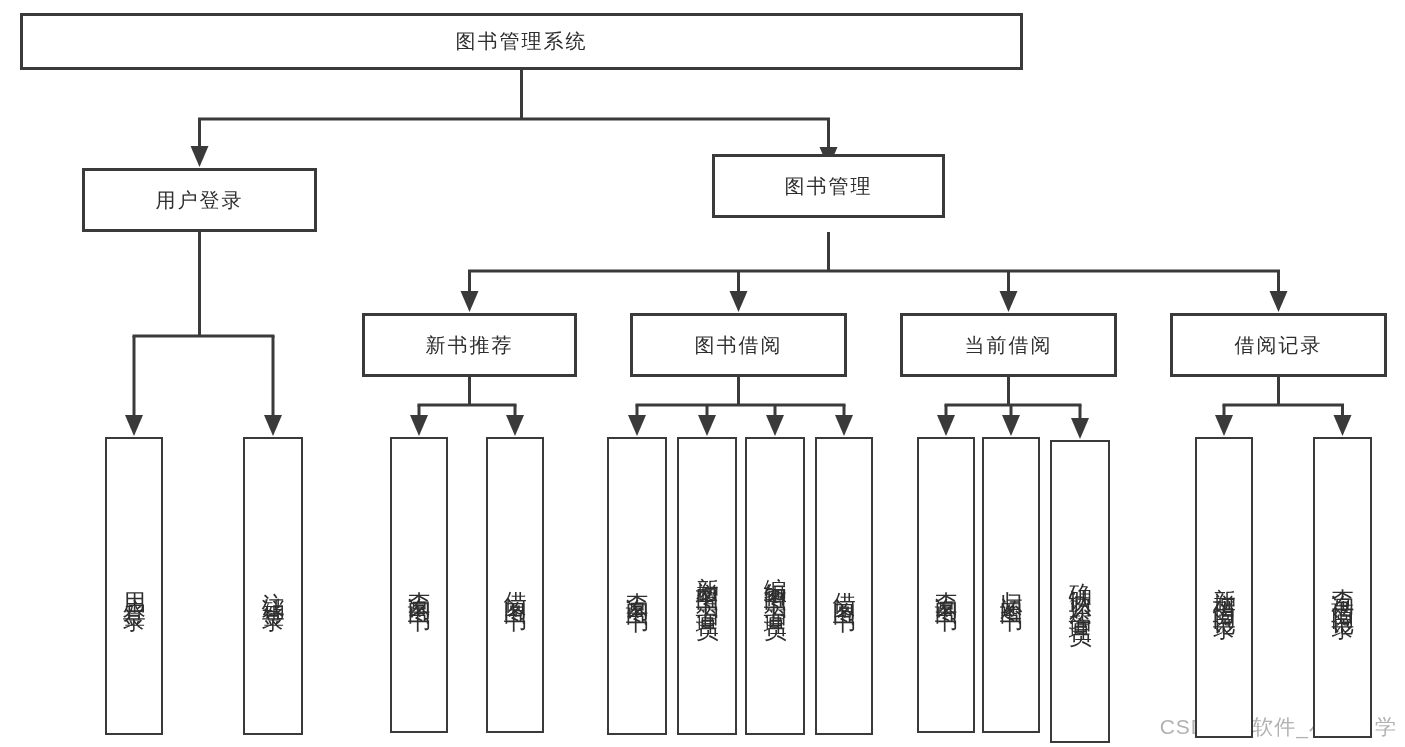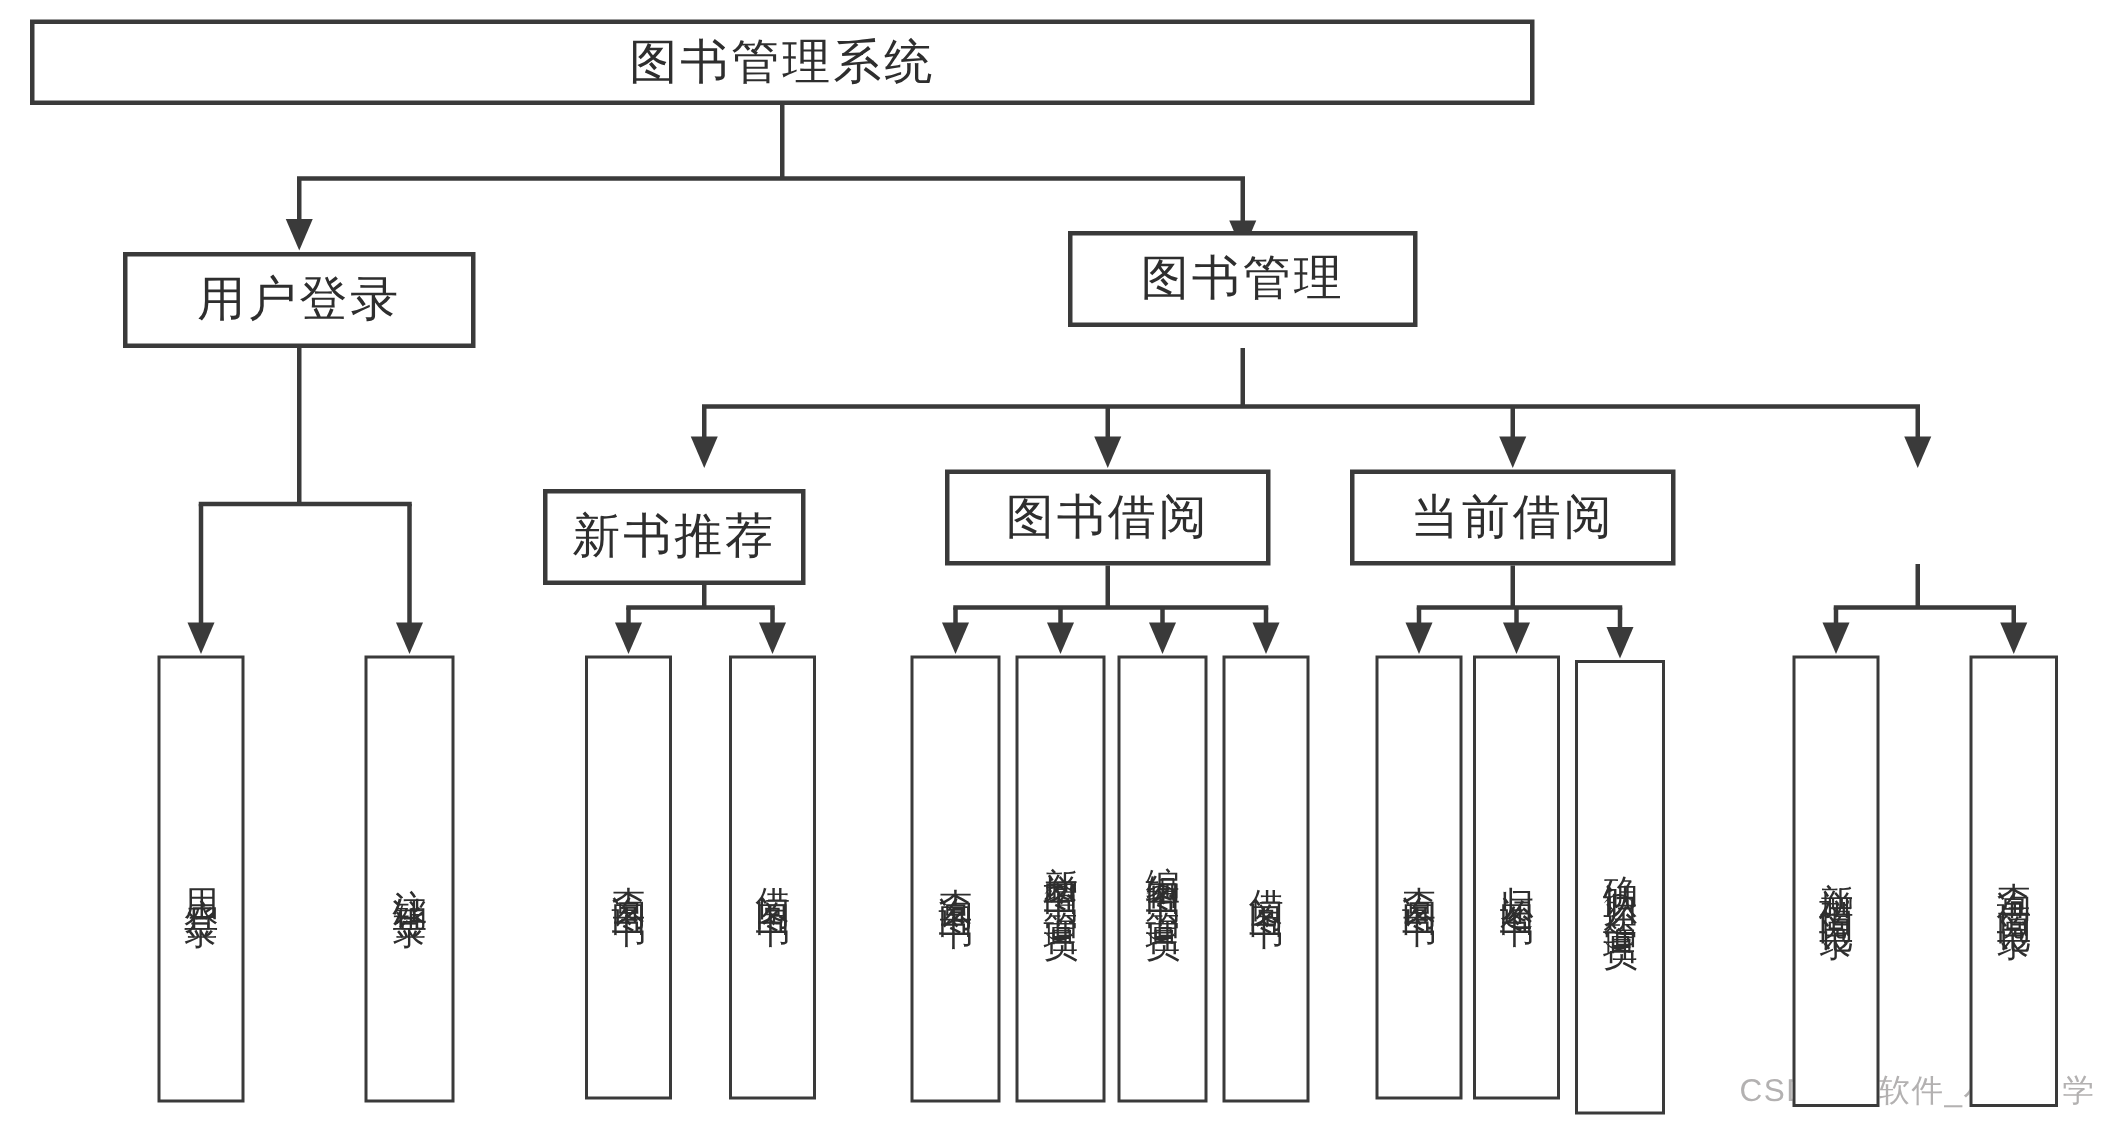--- a/index.html
+++ b/index.html
@@ -20,21 +20,21 @@
   #connectors{position:absolute;left:0;top:0;}
   .node{
     position:absolute;
     background:var(--bg);
     border:3px solid var(--line);
     box-sizing:border-box;
     display:flex;
     align-items:center;
     justify-content:center;
     color:var(--text);
-    font-size:32px;
+    font-size:20px;
     letter-spacing:2px;
     white-space:nowrap;
   }
   .node.vert{
     border-width:2.5px;
     font-size:23px;
     letter-spacing:0;
   }
   .node.vert .lbl{
     writing-mode:vertical-rl;
@@ -121,28 +121,31 @@
     </div>
     <div class="node" style="left: 712px; top: 154px; width: 233px; height: 64px;">
       <span class="lbl">图书管理</span>
     </div>
     <div class="node vert" style="left: 105px; top: 437px; width: 58px; height: 298px;">
       <span class="lbl">用户登录</span>
     </div>
     <div class="node vert" style="left: 243px; top: 437px; width: 60px; height: 298px;">
       <span class="lbl">注销登录</span>
     </div>
-    <div class="node" style="left: 362px; top: 326px; width: 175px; height: 64px;">
+    <div class="node" style="left: 362px; top: 313px; width: 215px; height: 64px;">
       <span class="lbl">新书推荐</span>
     </div>
     <div class="node" style="left: 630px; top: 313px; width: 217px; height: 64px;">
       <span class="lbl">图书借阅</span>
     </div>
     <div class="node" style="left: 900px; top: 313px; width: 217px; height: 64px;">
       <span class="lbl">当前借阅</span>
+    </div>
+    <div class="node" style="left: 1170px; top: 313px; width: 217px; height: 64px;">
+      <span class="lbl">借阅记录</span>
     </div>
     <div class="node vert" style="left: 390px; top: 437px; width: 58px; height: 296px;">
       <span class="lbl">查询图书</span>
     </div>
     <div class="node vert" style="left: 486px; top: 437px; width: 58px; height: 296px;">
       <span class="lbl">借阅图书</span>
     </div>
     <div class="node vert" style="left: 607px; top: 437px; width: 60px; height: 298px;">
       <span class="lbl">查询图书</span>
     </div>

